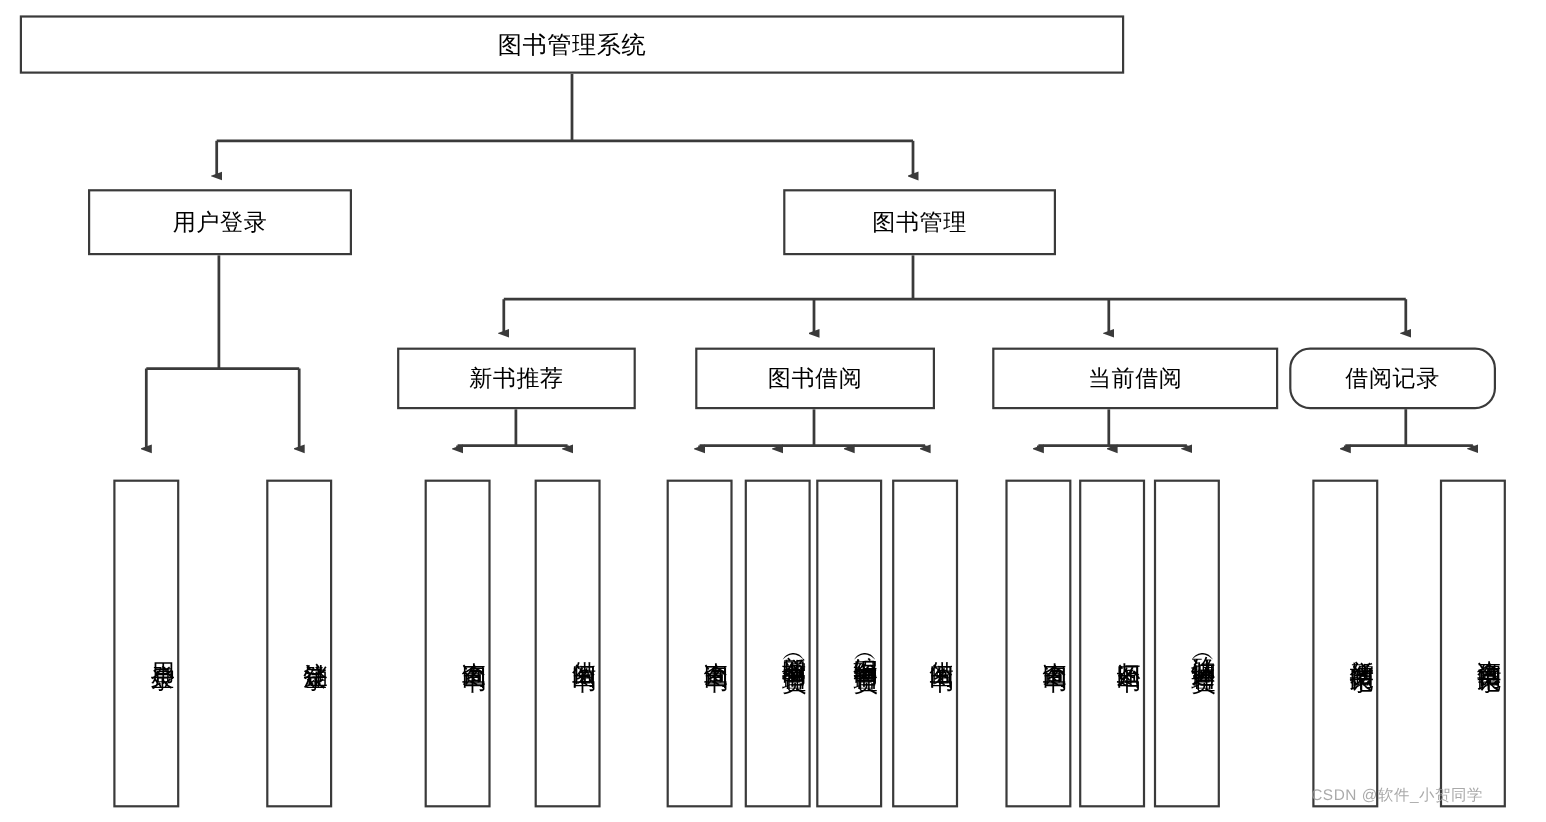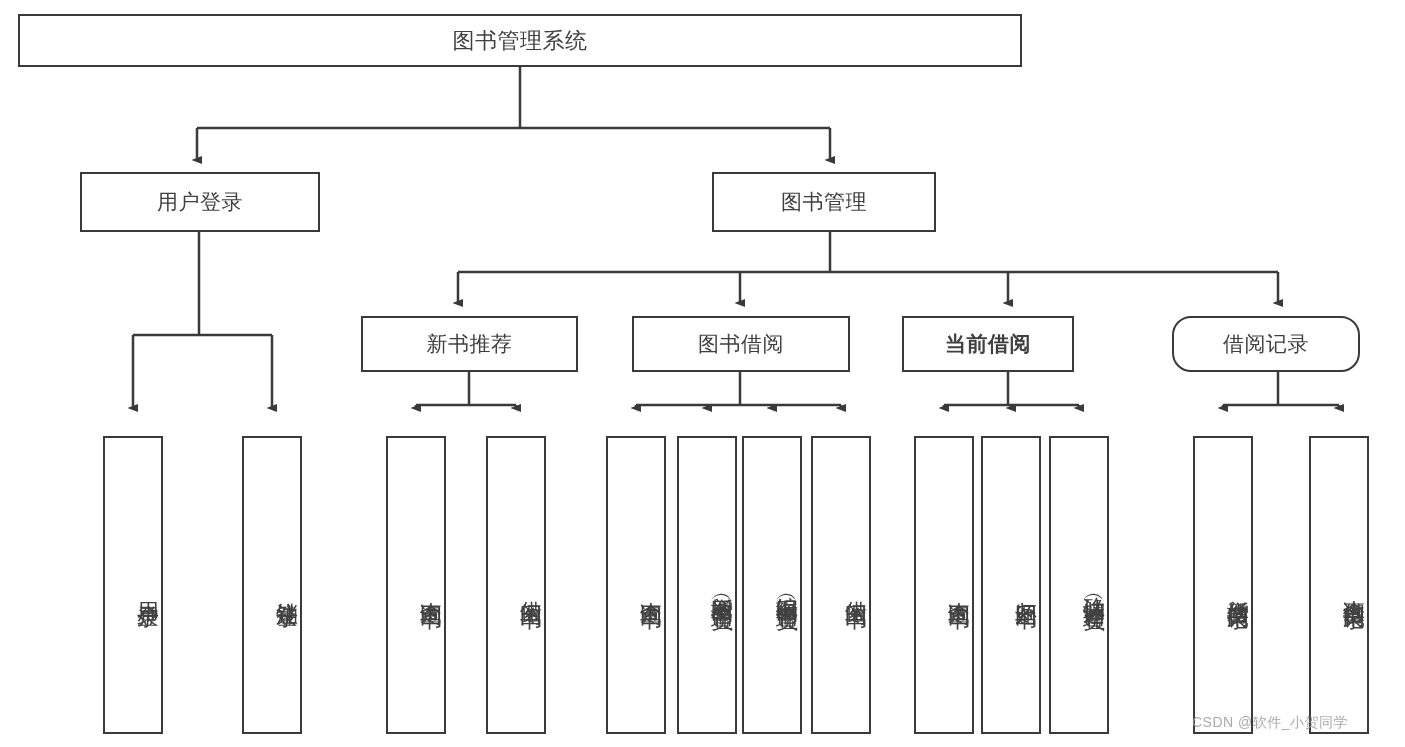--- a/index.html
+++ b/index.html
@@ -27,21 +27,21 @@
     pointer-events: none;
   }
   .node {
     position: absolute;
     box-sizing: border-box;
     background: #ffffff;
     border: 2px solid #3a3a3a;
     display: flex;
     align-items: center;
     justify-content: center;
-    color: #404040;
+    color: #000000;
   }
   .node.h {
     font-size: 21px;
     letter-spacing: 0.5px;
   }
   .node.v {
     writing-mode: vertical-rl;
     text-orientation: upright;
     font-size: 22px;
     line-height: 1.15;
@@ -123,33 +123,33 @@
   </svg>
 
   <div class="node h" id="root-node" style="left:18px; top:14px; width:1004px; height:53px;">
     <span>图书管理系统</span>
   </div>
 
   <div class="node h" style="left:80px; top:172px; width:240px; height:60px;">
     <span>用户登录</span>
   </div>
 
-  <div class="node h" style="left:712px; top:172px; width:224px; height:60px;">
+  <div class="node h" style="left:712px; top:172px; width:248px; height:60px;">
     <span>图书管理</span>
   </div>
 
   <div class="node h" style="left:632px; top:316px; width:218px; height:56px;">
     <span>图书借阅</span>
   </div>
 
   <div class="node h" style="left:361px; top:316px; width:217px; height:56px;">
     <span>新书推荐</span>
   </div>
 
-  <div class="node h" style="left:902px; top:316px; width:172px; height:56px;font-weight:bold;">
+  <div class="node h" style="left:902px; top:316px; width:260px; height:56px;">
     <span>当前借阅</span>
   </div>
 
   <div class="node h" style="left:1172px; top:316px; width:188px; height:56px;border-radius:19px;">
     <span>借阅记录</span>
   </div>
 
   <div class="node v" style="left:103px; top:436px; width:60px; height:298px;">
     <span class="vtxt">用户登录</span>
   </div>

